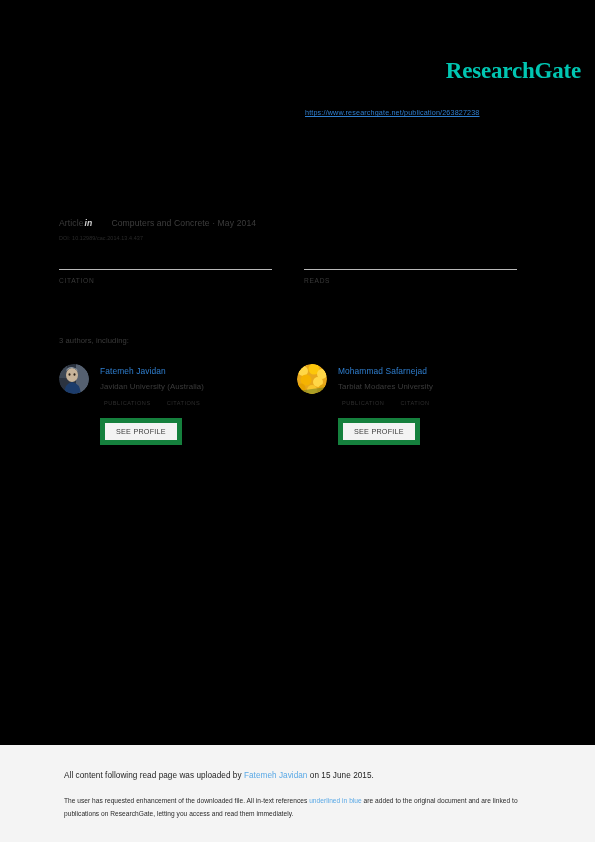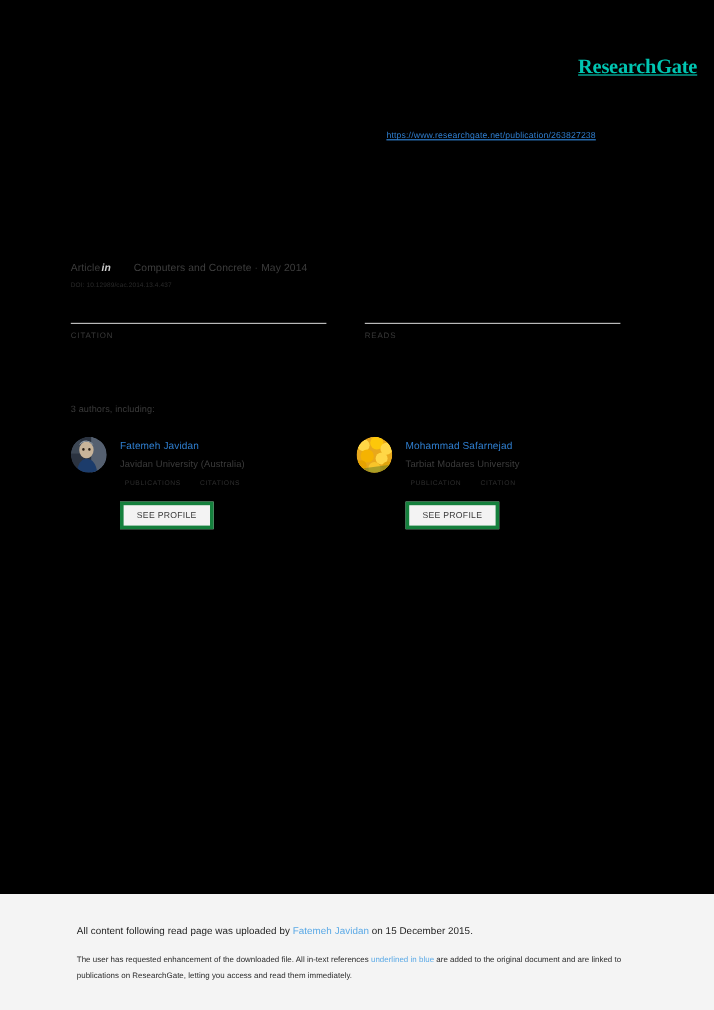--- a/index.html
+++ b/index.html
@@ -22,34 +22,33 @@
     top: 0;
     width: 595px;
     height: 745px;
     background: #000000;
   }
 
   
   .brand {
     position: absolute;
     right: 14px;
-    top: 46px;
+    top: 58px;
     font-family: "Liberation Serif", "DejaVu Serif", serif;
     font-weight: bold;
-    font-size: 17px;
+    font-size: 23px;
     letter-spacing: -0.2px;
     color: #00c6b2;
     white-space: nowrap;
-    text-decoration: underline;
   }
 
   
   .source-url {
     position: absolute;
-    left: 322px;
+    left: 305px;
     top: 108px;
     font-size: 7.2px;
     color: #2f7fd0;
     letter-spacing: 0.15px;
     white-space: nowrap;
   }
 
   
   .article-title {
     position: absolute;
@@ -190,21 +189,21 @@
   .author-stats .num {
     color: #000000;
   }
 
   .see-profile {
     position: absolute;
     left: 41px;
     top: 56px;
     padding: 5px 11px;
     background: #f3f3f3;
-    border: 3px solid #15803d;
+    border: 5px solid #15803d;
     font-size: 7.2px;
     color: #3a3a3a;
     letter-spacing: 0.25px;
     line-height: 1;
     white-space: nowrap;
   }
 
   
   .footer {
     position: absolute;
@@ -329,18 +328,18 @@
     <div class="author-stats">
       <span class="num"></span><span>PUBLICATION</span><span class="stat-gap"></span><span class="num"></span><span>CITATION</span>
     </div>
     <div class="see-profile">SEE PROFILE</div>
   </div>
 
 </div>
 
 <div class="footer">
   <div class="footer-main">
-    <span>All content following read page was uploaded by </span><span class="uploader">Fatemeh Javidan</span><span> on 15 December 2015.</span>
+    <span>All content following read page was uploaded by </span><span class="uploader">Fatemeh Javidan</span><span> on 15 June 2015.</span>
   </div>
   <div class="footer-note">
     <span>The user has requested enhancement of the downloaded file. All in-text references </span><span class="blue-ref">underlined in blue</span><span> are added to the original document and are linked to publications on ResearchGate, letting you access and read them immediately.</span>
   </div>
 </div>
 
 </body></html>

